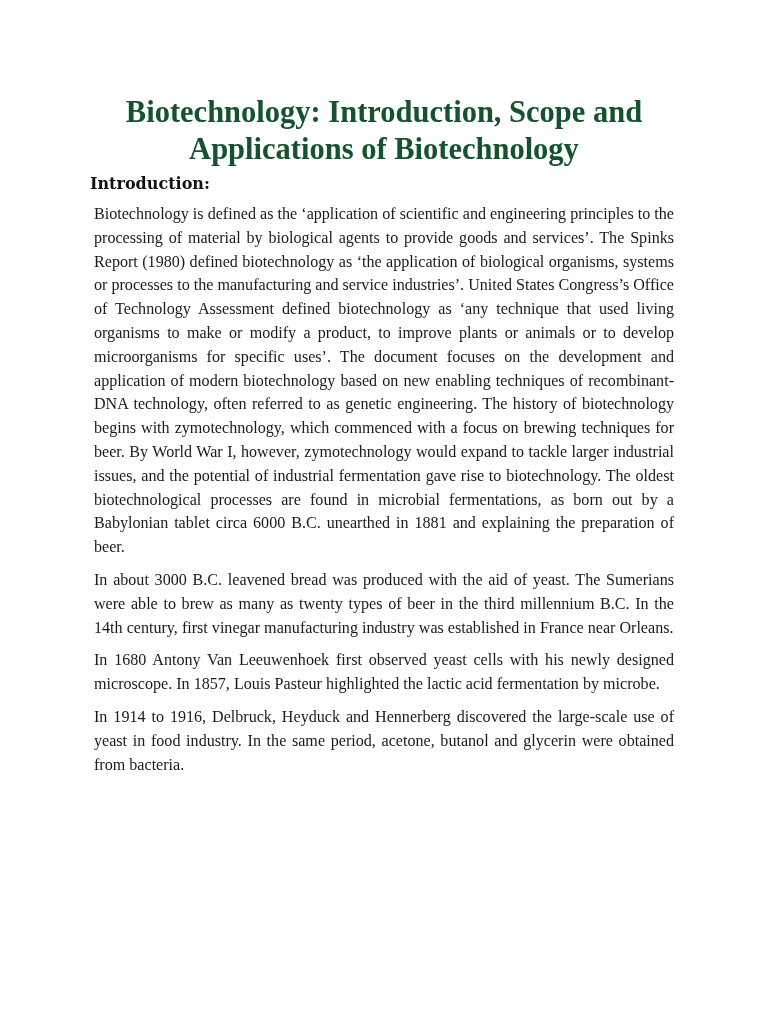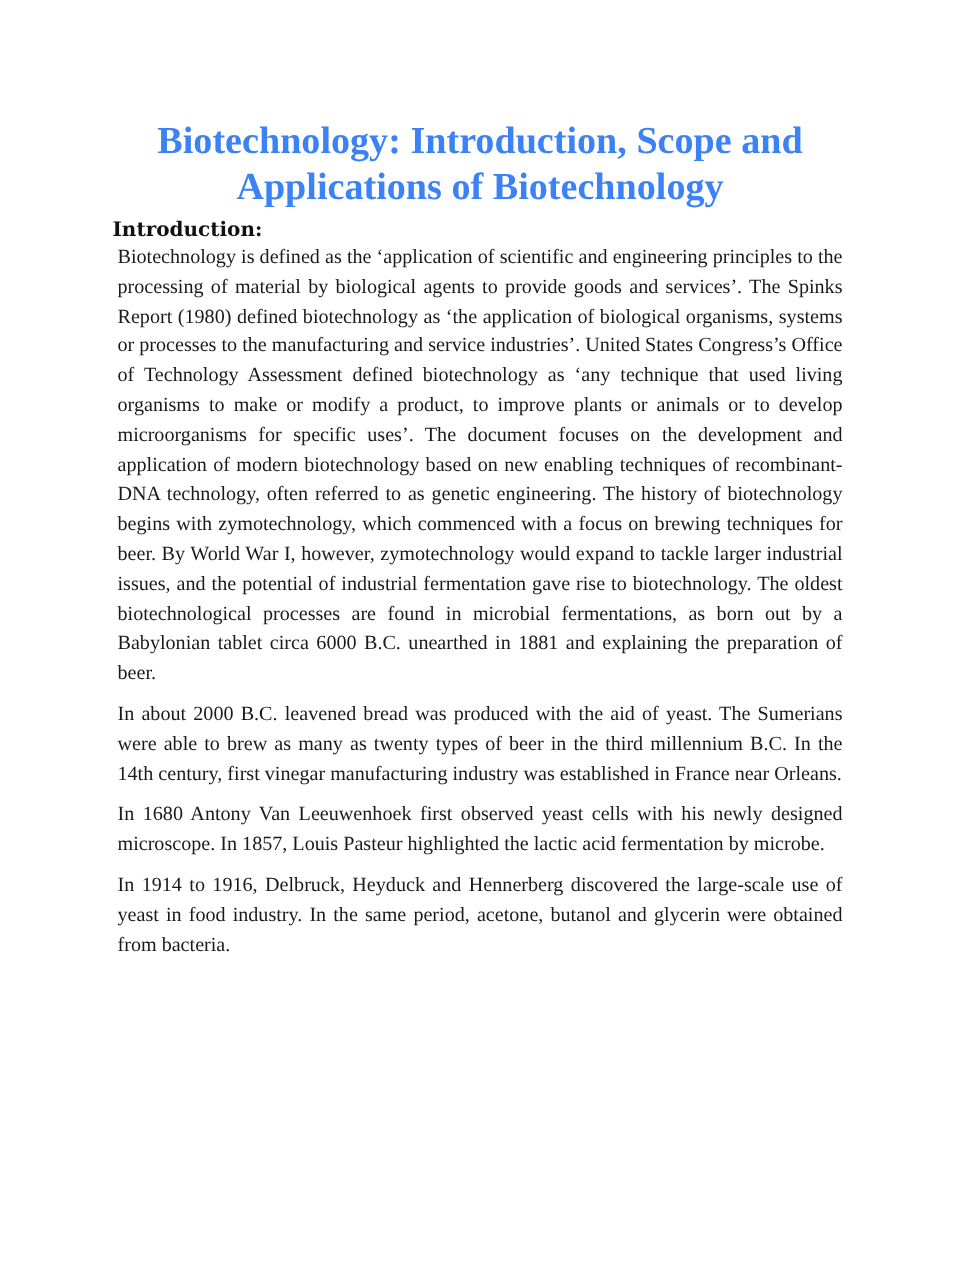--- a/index.html
+++ b/index.html
@@ -17,32 +17,32 @@
       position: absolute;
       left: 90px;
       top: 94px;
       width: 588px;
     }
     .title {
       font-family: "Liberation Serif", serif;
       font-weight: bold;
       font-size: 30.5px;
       line-height: 37px;
-      color: #3b82f6;
+      color: #14532d;
       text-align: center;
       margin: 0 -30px;
     }
     .section-heading {
       font-family: "DejaVu Serif", serif;
       font-weight: bold;
       font-size: 16px;
       line-height: 20px;
       color: #111111;
       margin-top: 6px;
-      margin-bottom: 0;
+      margin-bottom: 8px;
     }
     .para {
       font-family: "Liberation Serif", serif;
       font-size: 16.1px;
       line-height: 23.8px;
       color: #1a1a1a;
       text-align: justify;
       margin: 4px;
     }
     .para + .para {
@@ -55,17 +55,17 @@
 </head>
 <body>
 
 <div class="page">
   <h1 class="title">Biotechnology: Introduction, Scope and Applications of Biotechnology</h1>
 
   <section>
     <h2 class="section-heading">Introduction:</h2>
 
     <p class="para first-para">Biotechnology is defined as the ‘application of scientific and engineering principles to the processing of material by biological agents to provide goods and services’. The Spinks Report (1980) defined biotechnology as ‘the application of biological organisms, systems or processes to the manufacturing and service industries’. United States Congress’s Office of Technology Assessment defined biotechnology as ‘any technique that used living organisms to make or modify a product, to improve plants or animals or to develop microorganisms for specific uses’. The document focuses on the development and application of modern biotechnology based on new enabling techniques of recombinant-DNA technology, often referred to as genetic engineering. The history of biotechnology begins with zymotechnology, which commenced with a focus on brewing techniques for beer. By World War I, however, zymotechnology would expand to tackle larger industrial issues, and the potential of industrial fermentation gave rise to biotechnology. The oldest biotechnological processes are found in microbial fermentations, as born out by a Babylonian tablet circa 6000 B.C. unearthed in 1881 and explaining the preparation of beer.</p>
-    <p class="para">In about 2000 B.C. leavened bread was produced with the aid of yeast. The Sumerians were able to brew as many as twenty types of beer in the third millennium B.C. In the 14th century, first vinegar manufacturing industry was established in France near Orleans.</p>
+    <p class="para">In about 3000 B.C. leavened bread was produced with the aid of yeast. The Sumerians were able to brew as many as twenty types of beer in the third millennium B.C. In the 14th century, first vinegar manufacturing industry was established in France near Orleans.</p>
     <p class="para">In 1680 Antony Van Leeuwenhoek first observed yeast cells with his newly designed microscope. In 1857, Louis Pasteur highlighted the lactic acid fermentation by microbe.</p>
     <p class="para">In 1914 to 1916, Delbruck, Heyduck and Hennerberg discovered the large-scale use of yeast in food industry. In the same period, acetone, butanol and glycerin were obtained from bacteria.</p>
   </section>
 </div>
 
 </body></html>

